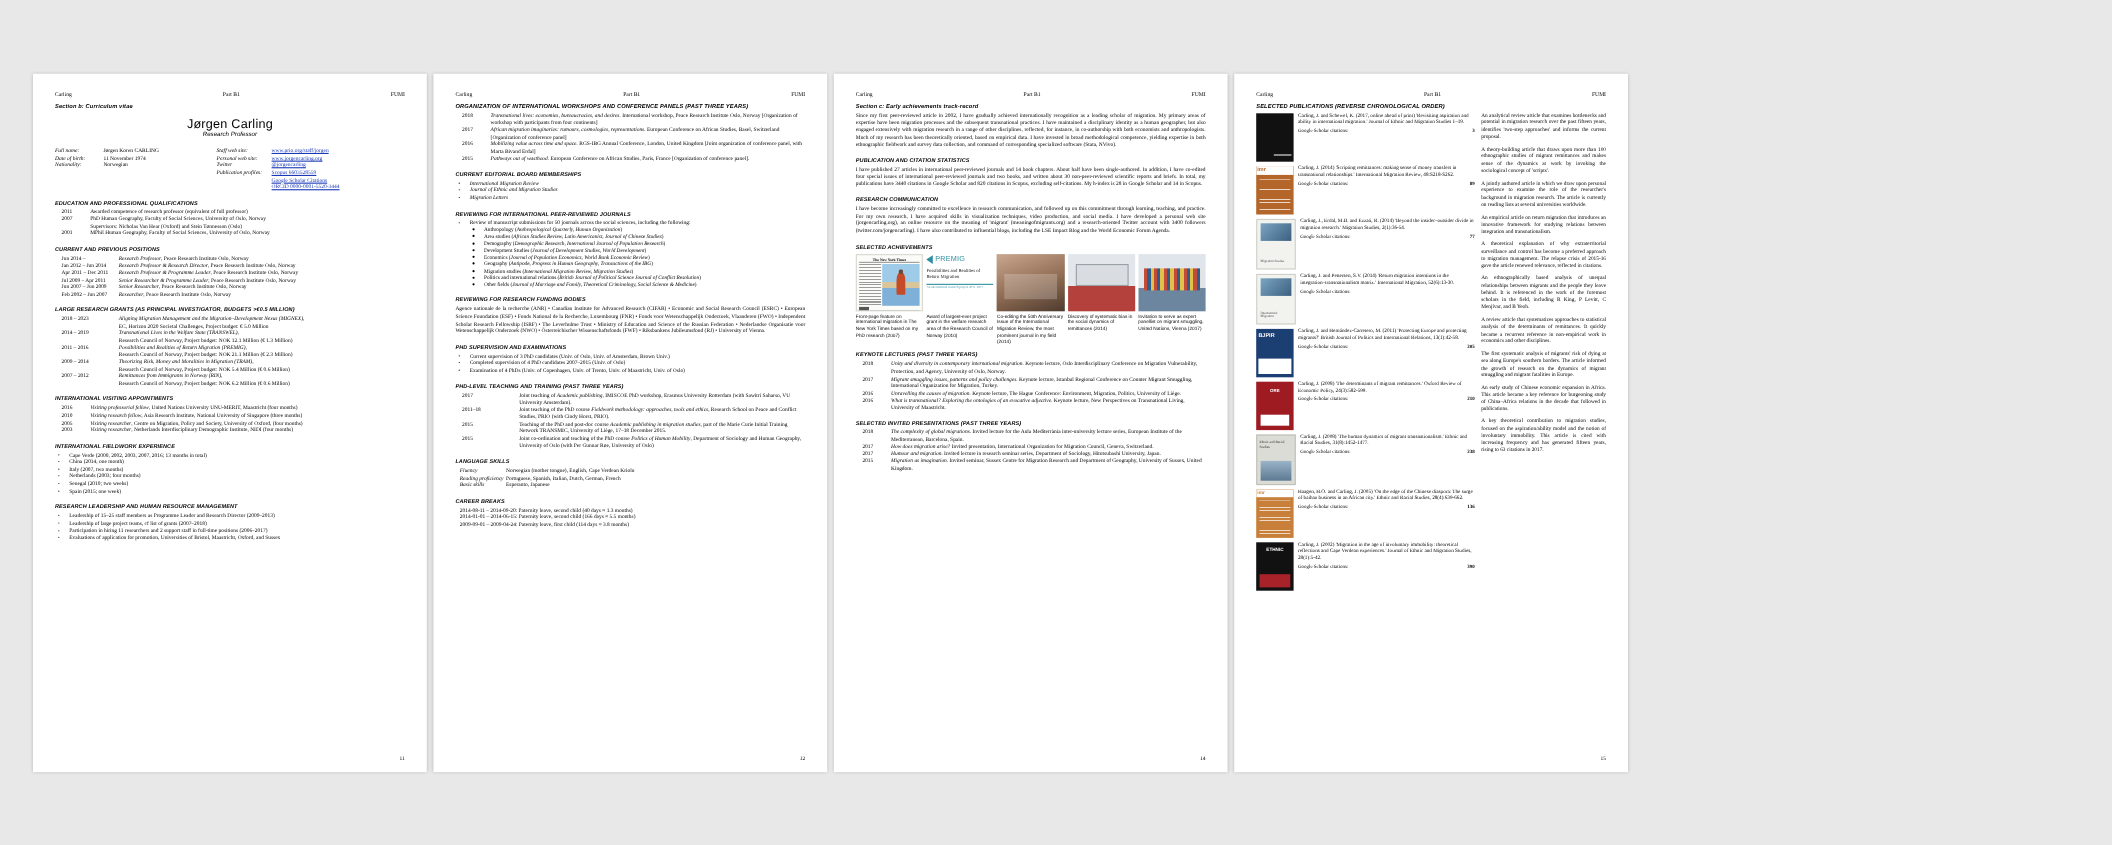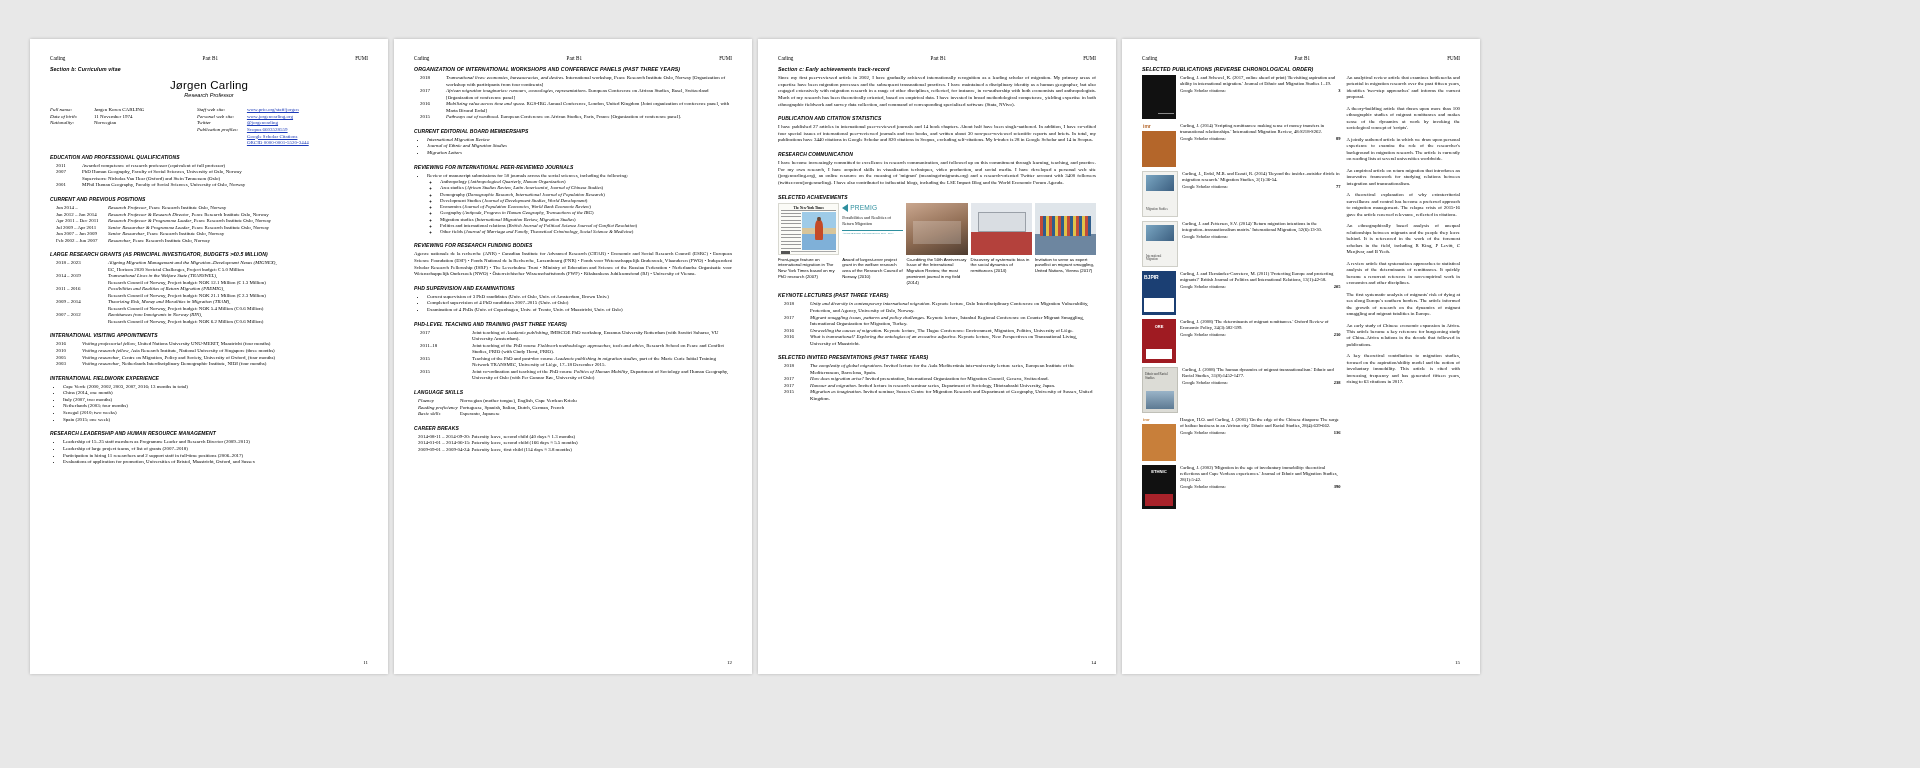--- a/index.html
+++ b/index.html
@@ -10,21 +10,21 @@
     font-family:"Liberation Serif", serif;
     overflow:hidden;
   }
   .viewer{
     position:relative;
     width:1920px;height:768px;
     display:flex;
     align-items:flex-start;
     justify-content:flex-start;
     gap:6px;
-    padding:39px 30px 0 30px;
+    padding:67px 30px 0 30px;
     box-sizing:border-box;
   }
   .page{
     background:#ffffff;
     width:358px;
     height:635px;
     box-shadow:0 0 3px rgba(0,0,0,0.22);
     position:relative;
     box-sizing:border-box;
     padding:16px 20px 18px 20px;

